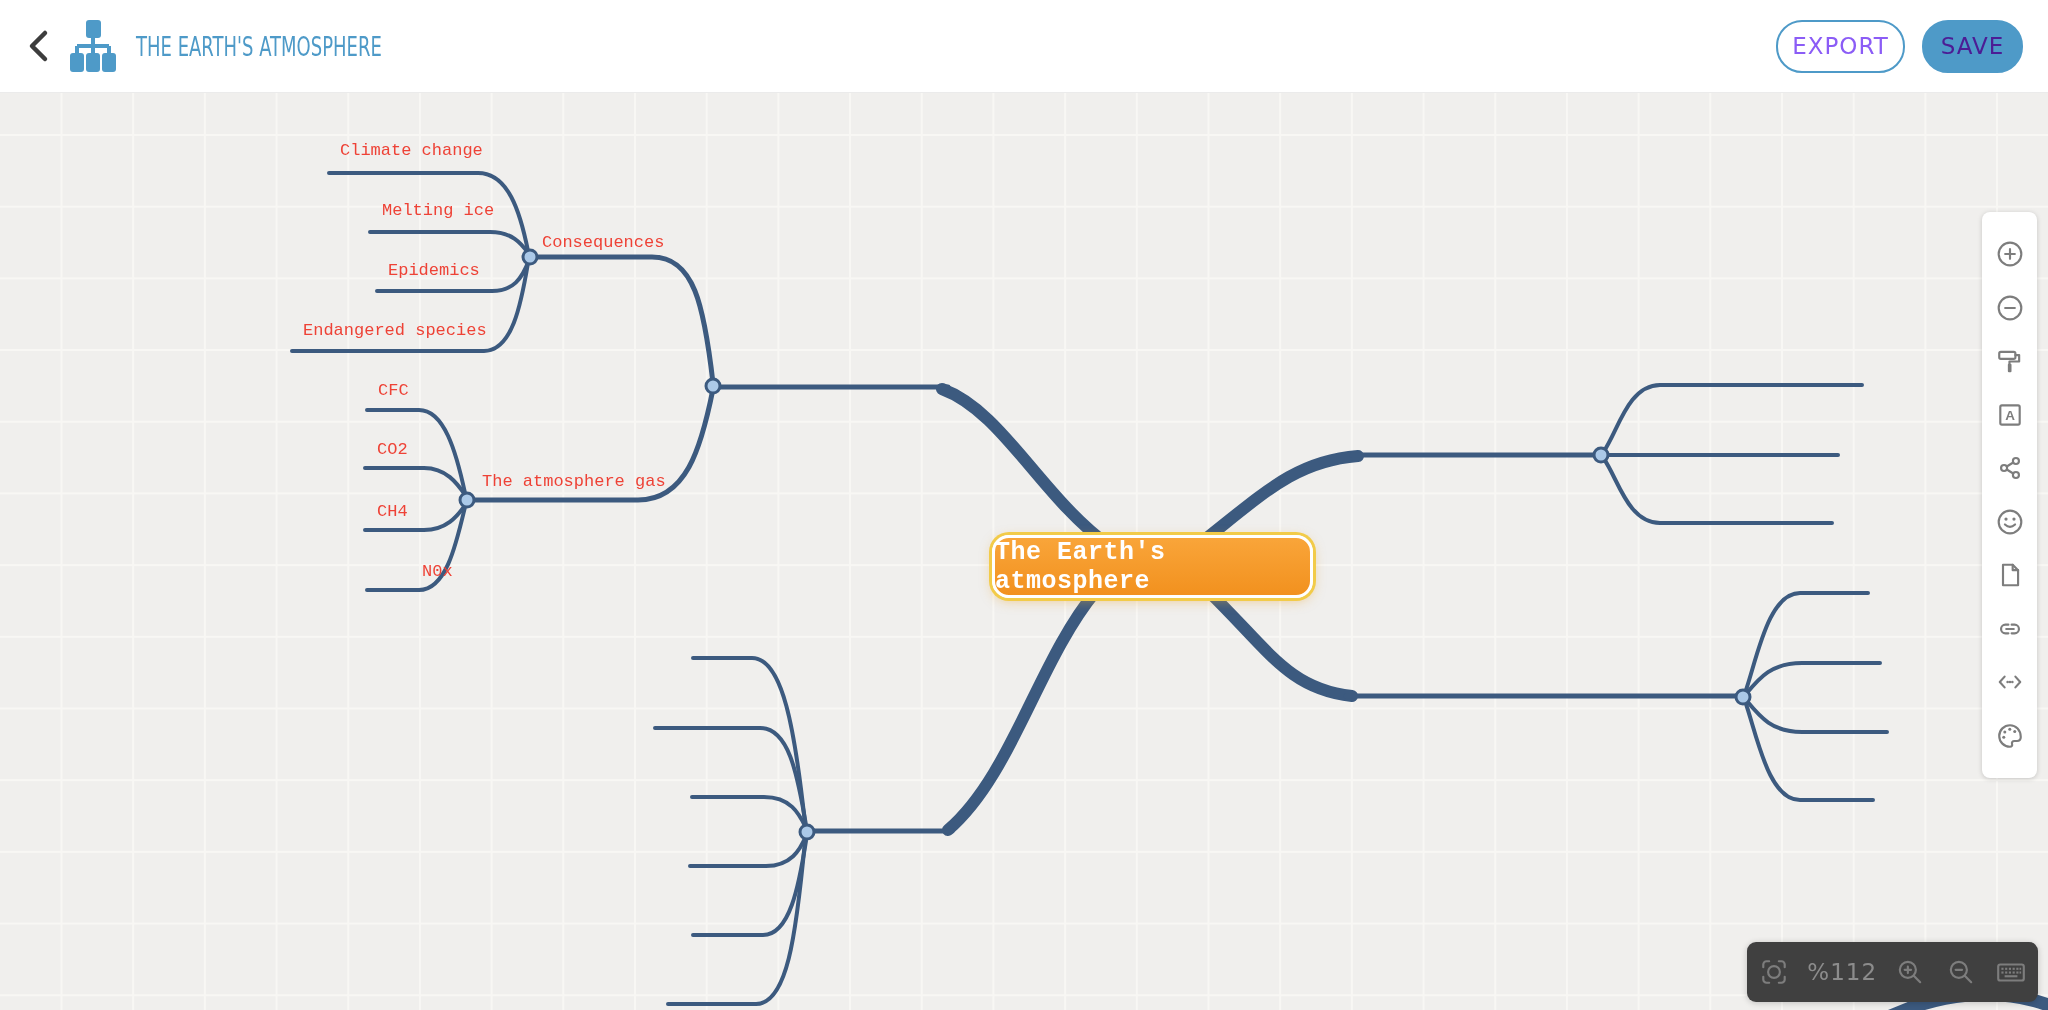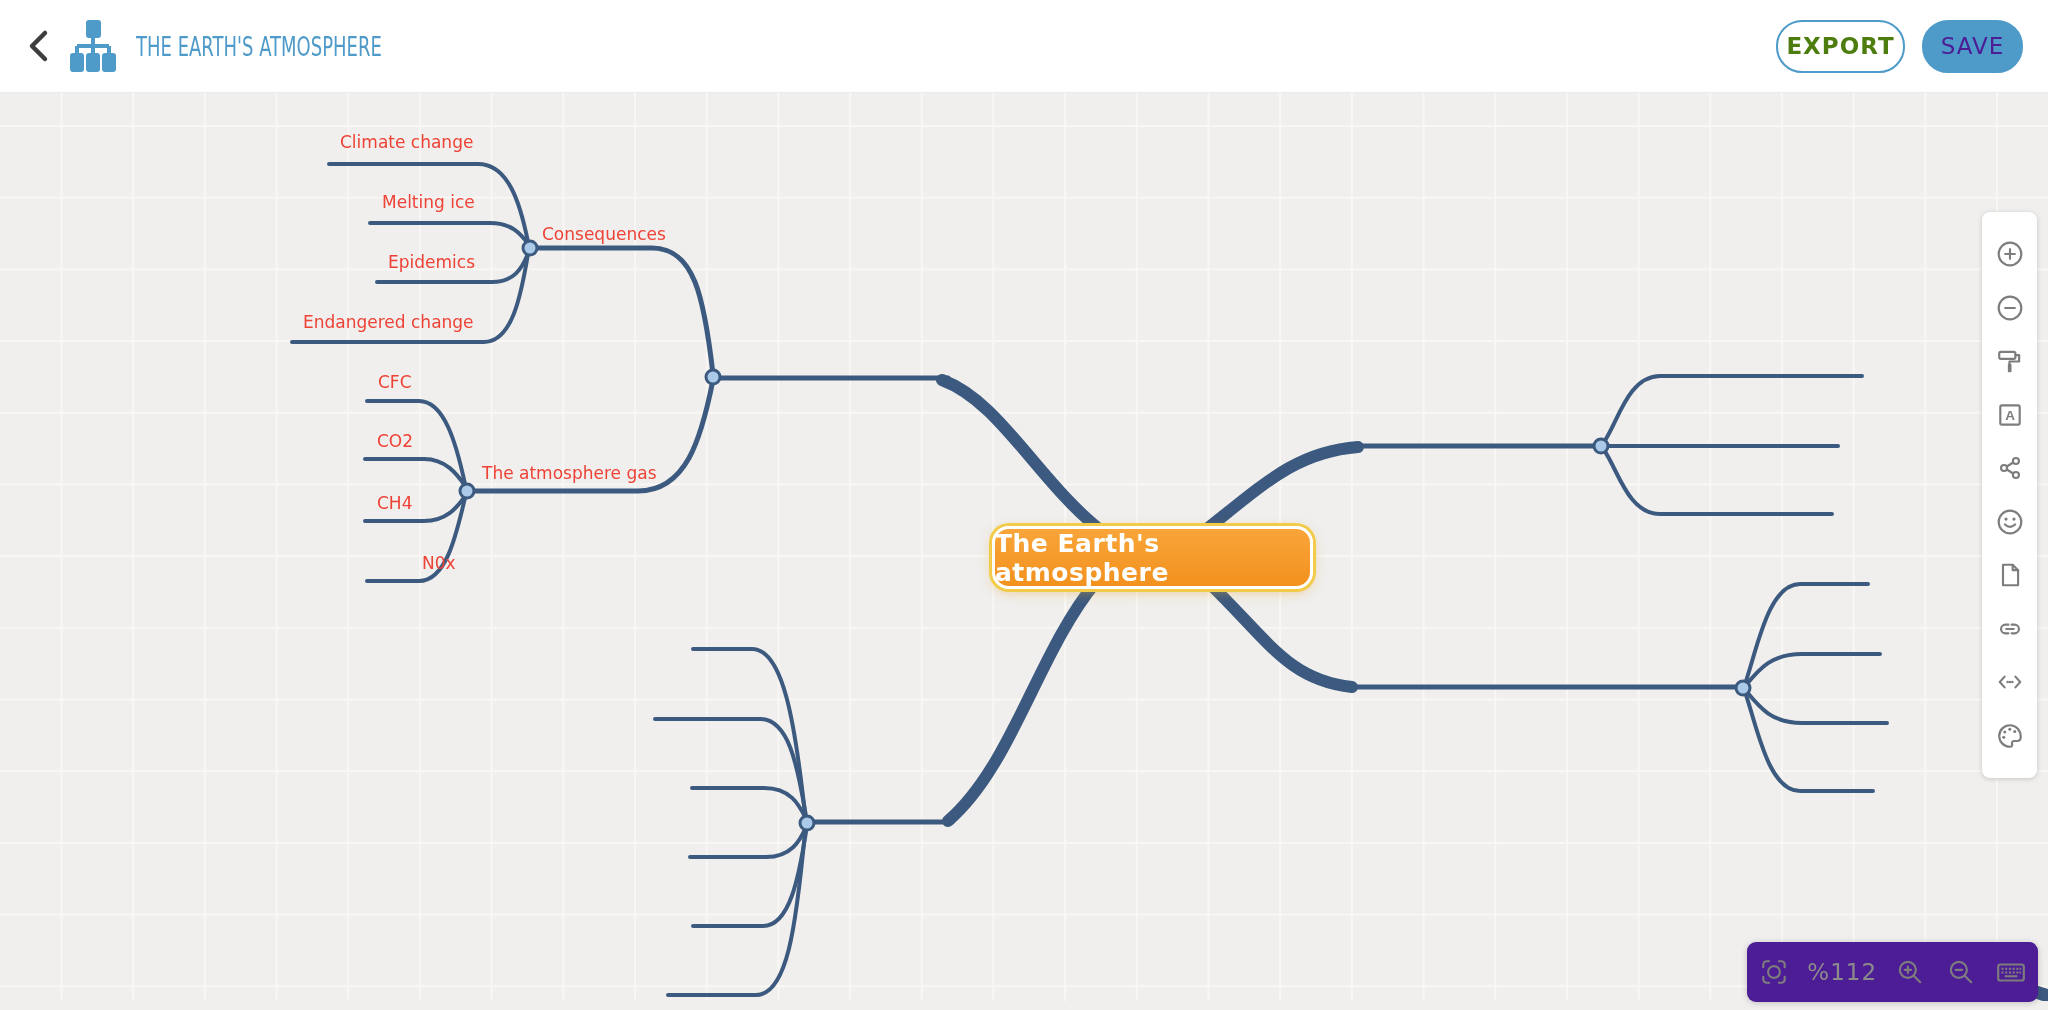--- a/index.html
+++ b/index.html
@@ -14,32 +14,33 @@
   }
   .back-btn { margin-left:22px; width:34px; height:40px; display:flex; align-items:center; justify-content:center; cursor:pointer; background:none; border:none; }
   .logo { margin-left:12px; width:50px; height:54px; display:flex; align-items:center; justify-content:center; }
   .app-title {
     margin-left:18px; color:#4e9ac8; font-size:25px; font-weight:400;
     letter-spacing:0px; transform:scaleX(0.72) scaleY(1.08); transform-origin:left center;
     white-space:nowrap;
   }
   .header-spacer { flex:1; }
   .btn { height:53px; border-radius:26px; font-size:23px; display:flex; align-items:center; justify-content:center; cursor:pointer; letter-spacing:1px; font-family:inherit; }
-  .btn-export { width:129px; background:#ffffff; border:2px solid #4e9ac8; color:#4d7c0f; margin-right:17px;font-weight:bold; }
+  .btn-export { width:129px; background:#ffffff; border:2px solid #4e9ac8; color:#8b5cf6; margin-right:17px; }
   .btn-save { width:101px; background:#4e9ac8; border:2px solid #4e9ac8; color:#4c1d95; margin-right:25px; }
 
   
   .canvas {
-    position:absolute; top:84px; left:0; width:2048px; height:917px;
+    position:absolute; top:93px; left:0; width:2048px; height:917px;
     background-color:#f0efed;
     background-image:
       linear-gradient(to right, #f8f7f4 0px, #f8f7f4 2px, transparent 2px),
       linear-gradient(to bottom, #f8f7f4 0px, #f8f7f4 2px, transparent 2px);
     background-size:71.7px 71.7px;
     background-position:60.5px 41px;
+    font-family:Liberation Mono, monospace;
   }
   .map-svg { position:absolute; top:0; left:0; }
 
   .map-label {
     position:absolute; color:#ee4236; font-size:17px; white-space:nowrap; cursor:pointer;
   }
 
   .central-node {
     position:absolute; left:992px; top:442px; width:321px; height:63px;
     background:linear-gradient(#f9a53a, #f2911e);
@@ -55,21 +56,21 @@
     position:absolute; right:11px; top:212px; width:55px; height:566px;
     background:#ffffff; border-radius:8px; box-shadow:0 1px 5px rgba(0,0,0,0.18);
     display:flex; flex-direction:column; align-items:center; justify-content:space-evenly;
     z-index:20; padding:6px 0;
   }
   .tool-btn { width:34px; height:34px; display:flex; align-items:center; justify-content:center; background:none; border:none; cursor:pointer; }
 
   
   .zoom-panel {
     position:absolute; right:10px; bottom:8px; width:291px; height:60px;
-    background:#4c1d95; border-radius:9px; box-shadow:0 1px 6px rgba(0,0,0,0.2);
+    background:#404040; border-radius:9px; box-shadow:0 1px 6px rgba(0,0,0,0.2);
     display:flex; align-items:center; justify-content:space-between;
     padding:0 10px; z-index:20;
   }
   .zoom-level { color:#8c8c8c; font-size:23px; letter-spacing:1px; }
   .zp-btn { width:34px; height:34px; display:flex; align-items:center; justify-content:center; background:none; border:none; cursor:pointer; }
 
   svg .ic { stroke:#7d7d7d; stroke-width:2; fill:none; stroke-linecap:round; stroke-linejoin:round; }
   svg .icf { fill:#7d7d7d; stroke:none; }
 </style>
 </head>
@@ -161,21 +162,21 @@
         <circle cx="1601" cy="362" r="7"></circle>
         <circle cx="1743" cy="604" r="7"></circle>
         <circle cx="807" cy="739" r="7"></circle>
       </g>
     </g>
   </svg>
 
   <div class="map-label" style="left:340px; top:48px;">Climate change</div>
   <div class="map-label" style="left:382px; top:108px;">Melting ice</div>
   <div class="map-label" style="left:388px; top:168px;">Epidemics</div>
-  <div class="map-label" style="left:303px; top:228px;">Endangered change</div>
+  <div class="map-label" style="left:303px; top:228px;">Endangered species</div>
   <div class="map-label" style="left:542px; top:140px;">Consequences</div>
   <div class="map-label" style="left:378px; top:288px;">CFC</div>
   <div class="map-label" style="left:377px; top:347px;">CO2</div>
   <div class="map-label" style="left:377px; top:409px;">CH4</div>
   <div class="map-label" style="left:378px; top:469px;margin-left:44px;">N0x</div>
   <div class="map-label" style="left:482px; top:379px;">The atmosphere gas</div>
 
   <div class="central-node">The Earth's atmosphere</div>
 </div>
 

